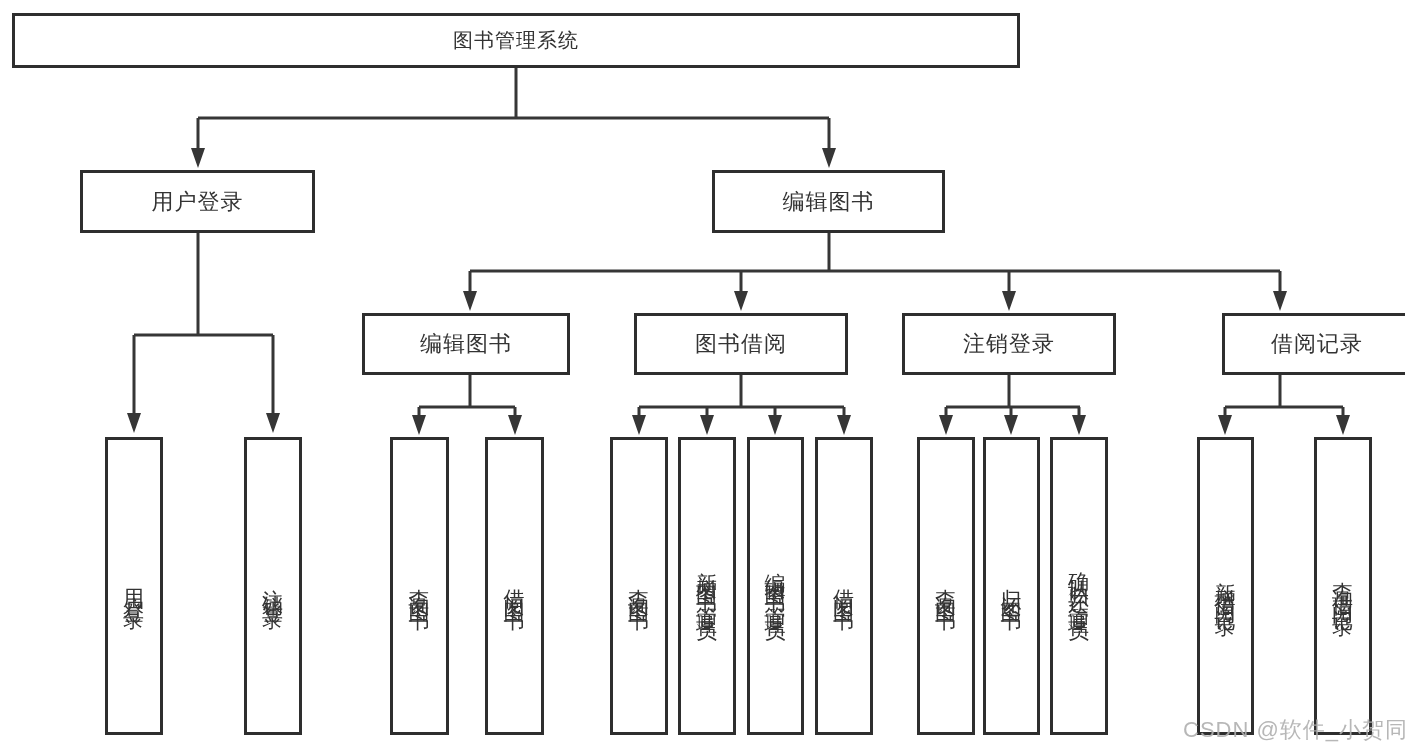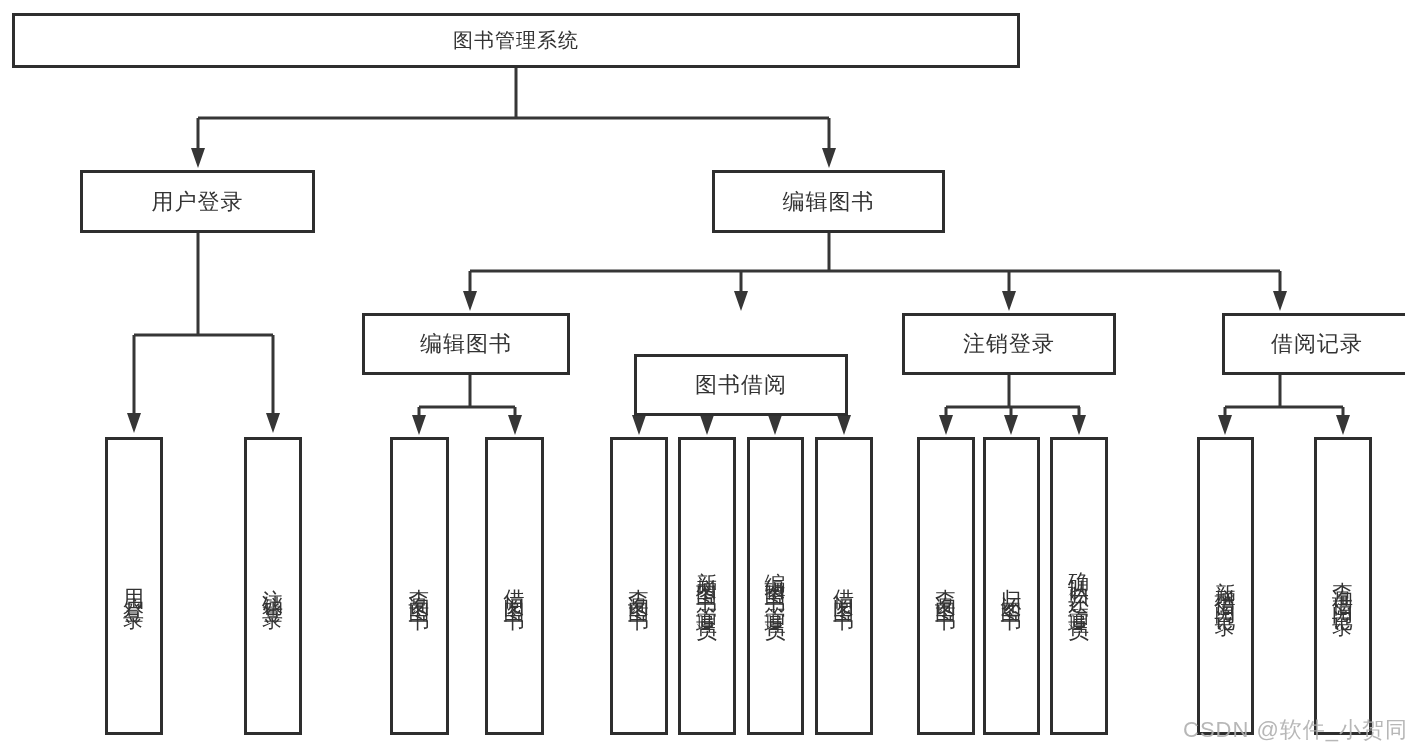--- a/index.html
+++ b/index.html
@@ -54,21 +54,21 @@
       M1072,415 L1086,415 L1079,435 Z  M1218,415 L1232,415 L1225,435 Z
       M1336,415 L1350,415 L1343,435 Z"></path>
   </svg>
 
   <div class="node root-node" style="left:12px; top:13px; width:1008px; height:55px;">图书管理系统</div>
 
   <div class="node h-node" style="left:80px; top:170px; width:235px; height:63px;">用户登录</div>
   <div class="node h-node" style="left:712px; top:170px; width:233px; height:63px;">编辑图书</div>
 
   <div class="node h-node" style="left:362px; top:313px; width:208px; height:62px;">编辑图书</div>
-  <div class="node h-node" style="left:634px; top:313px; width:214px; height:62px;margin-top:41px;">图书借阅</div>
+  <div class="node h-node" style="left:634px; top:313px; width:214px; height:62px;">图书借阅</div>
   <div class="node h-node" style="left:902px; top:313px; width:214px; height:62px;">注销登录</div>
   <div class="node h-node" style="left:1222px; top:313px; width:190px; height:62px;">借阅记录</div>
 
   <div class="node v-node" style="left:105px; top:437px; width:58px; height:298px;">用户登录</div>
   <div class="node v-node" style="left:244px; top:437px; width:58px; height:298px;">注销登录</div>
 
   <div class="node v-node" style="left:390px; top:437px; width:59px; height:298px;">查询图书</div>
   <div class="node v-node" style="left:485px; top:437px; width:59px; height:298px;">借阅图书</div>
 
   <div class="node v-node" style="left:610px; top:437px; width:58px; height:298px;">查询图书</div>

